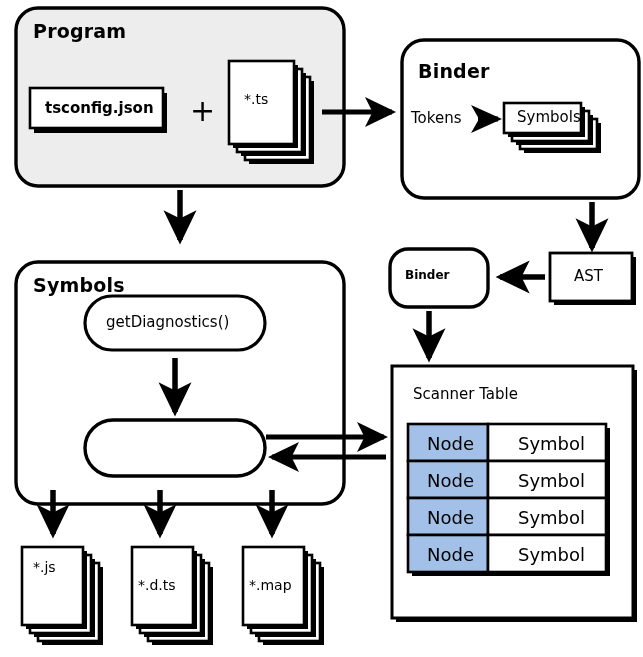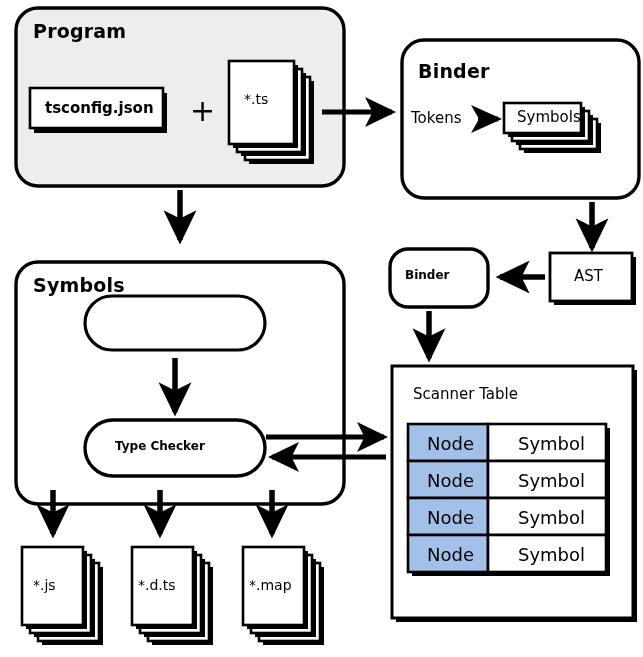--- a/index.html
+++ b/index.html
@@ -230,37 +230,37 @@
 
   <div class="txt container-title" style="left:418px; top:62px;">Binder</div>
   <div class="txt node-label" style="left:411px; top:111px;">Tokens</div>
   <div class="txt node-label" style="left:517px; top:110px;">Symbols</div>
 
   <div class="txt node-label" style="left:574px; top:269px;">AST</div>
 
   <div class="txt node-label-bold" style="left:405px; top:269px;">Binder</div>
 
   <div class="txt container-title" style="left:33px; top:276px;">Symbols</div>
-  <div class="txt node-label-bold" style="left:115px; top:440px;">Type Checker</div>
+  <div class="txt node-label" style="left:106px; top:315px;">getDiagnostics()</div>
 
   <div class="txt table-title" style="left:413px; top:387px;">Scanner Table</div>
 
   <div class="txt cell-label" style="left:427px; top:435px;">Node</div>
   <div class="txt cell-label" style="left:518px; top:435px;">Symbol</div>
 
   <div class="txt cell-label" style="left:427px; top:472px;">Node</div>
   <div class="txt cell-label" style="left:518px; top:472px;">Symbol</div>
 
   <div class="txt cell-label" style="left:427px; top:509px;">Node</div>
   <div class="txt cell-label" style="left:518px; top:509px;">Symbol</div>
 
   <div class="txt cell-label" style="left:427px; top:546px;">Node</div>
   <div class="txt cell-label" style="left:518px; top:546px;">Symbol</div>
 
-  <div class="txt sheet-label" style="left:33px; top:578px;">*.js</div>
+  <div class="txt sheet-label" style="left:33px; top:560px;">*.js</div>
   <div class="txt sheet-label" style="left:138px; top:578px;">*.d.ts</div>
   <div class="txt sheet-label" style="left:249px; top:578px;">*.map</div>
 
   <div class="hit" style="left:16px; top:8px; width:328px; height:178px;"></div>
   <div class="hit" style="left:30px; top:88px; width:133px; height:40px;"></div>
   <div class="hit" style="left:229px; top:61px; width:85px; height:103px;"></div>
   <div class="hit" style="left:402px; top:40px; width:237px; height:158px;"></div>
   <div class="hit" style="left:504px; top:103px; width:97px; height:50px;"></div>
   <div class="hit" style="left:550px; top:253px; width:86px; height:52px;"></div>
   <div class="hit" style="left:390px; top:249px; width:98px; height:58px;"></div>

